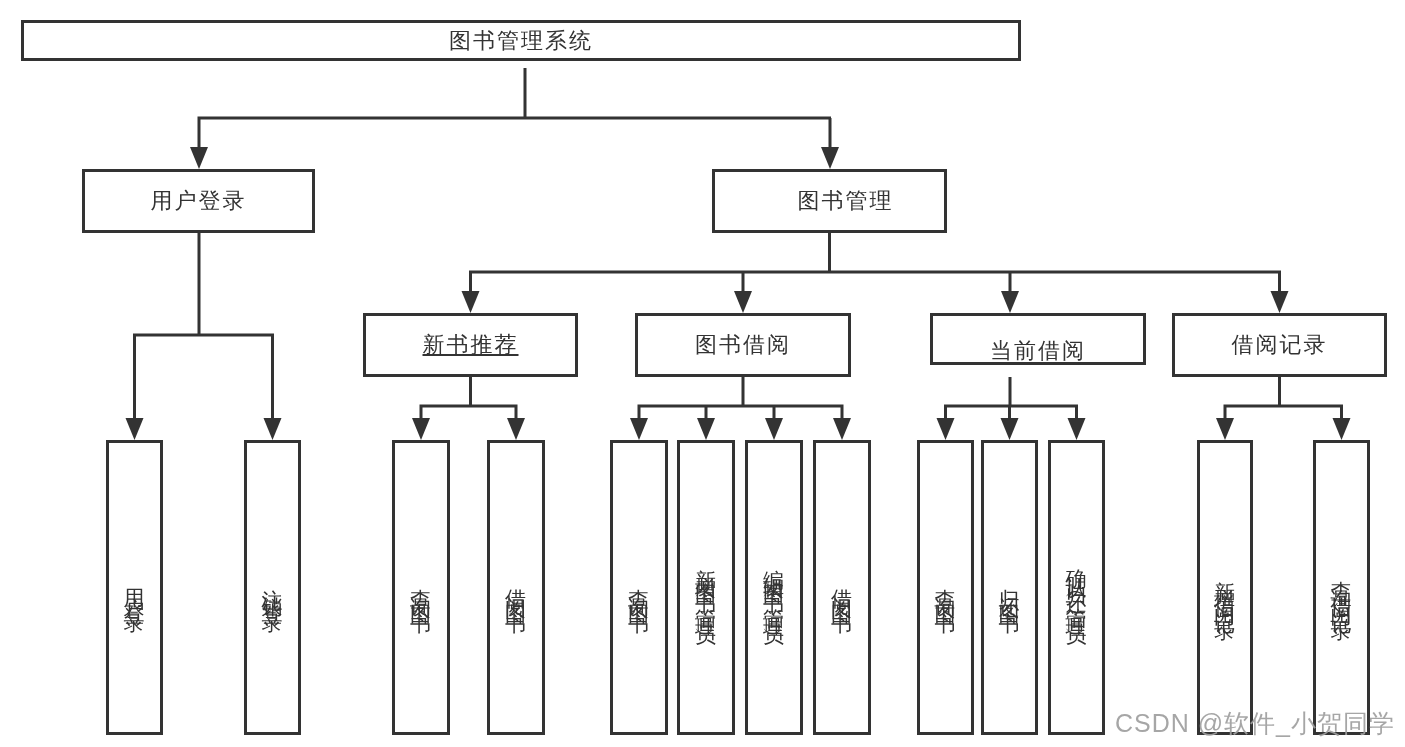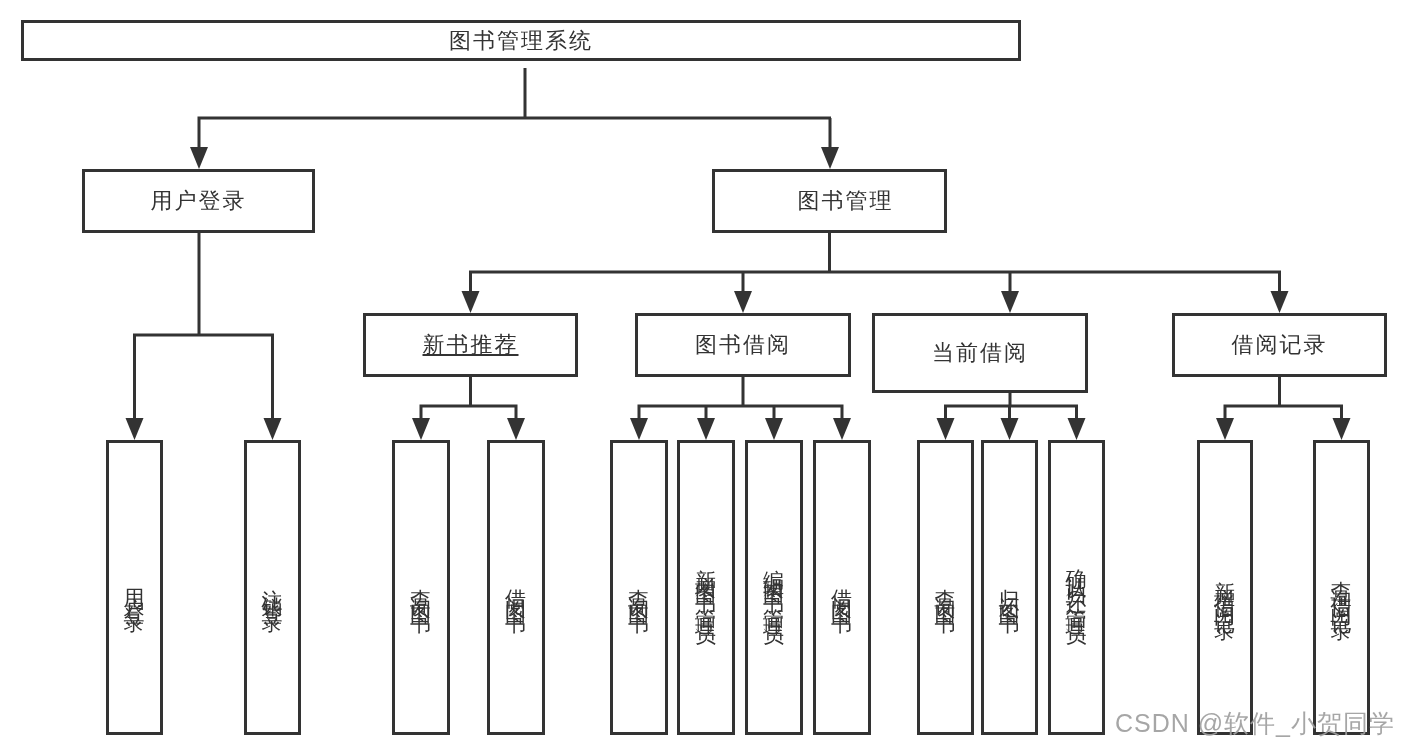--- a/index.html
+++ b/index.html
@@ -44,21 +44,21 @@
     letter-spacing: 8px;
     line-height: 1;
     white-space: nowrap;
   }
   
   #box-root           { left: 21px;   top: 20px;  width: 1000px; height: 41px; }
   #box-user-login     { left: 82px;   top: 169px; width: 233px;  height: 64px; }
   #box-book-mgmt      { left: 712px;  top: 169px; width: 235px;  height: 64px; padding-left: 32px; }
   #box-new-book-rec   { left: 363px;  top: 313px; width: 215px;  height: 64px; text-decoration: underline; }
   #box-book-borrow    { left: 635px;  top: 313px; width: 216px;  height: 64px; }
-  #box-current-borrow { left: 872px;  top: 313px; width: 216px;  height: 80px; }
+  #box-current-borrow { left: 930px;  top: 313px; width: 216px;  height: 52px; align-items: flex-end; }
   #box-borrow-records { left: 1172px; top: 313px; width: 215px;  height: 64px; }
   
   .leaf { top: 440px; height: 295px; }
   #leaf-user-login      { left: 106px;  width: 57px; }
   #leaf-logout          { left: 244px;  width: 57px; }
   #leaf-rec-query       { left: 392px;  width: 58px; }
   #leaf-rec-borrow      { left: 487px;  width: 58px; }
   #leaf-bb-query        { left: 610px;  width: 58px; }
   #leaf-bb-add          { left: 677px;  width: 58px; }
   #leaf-bb-edit         { left: 745px;  width: 58px; }

